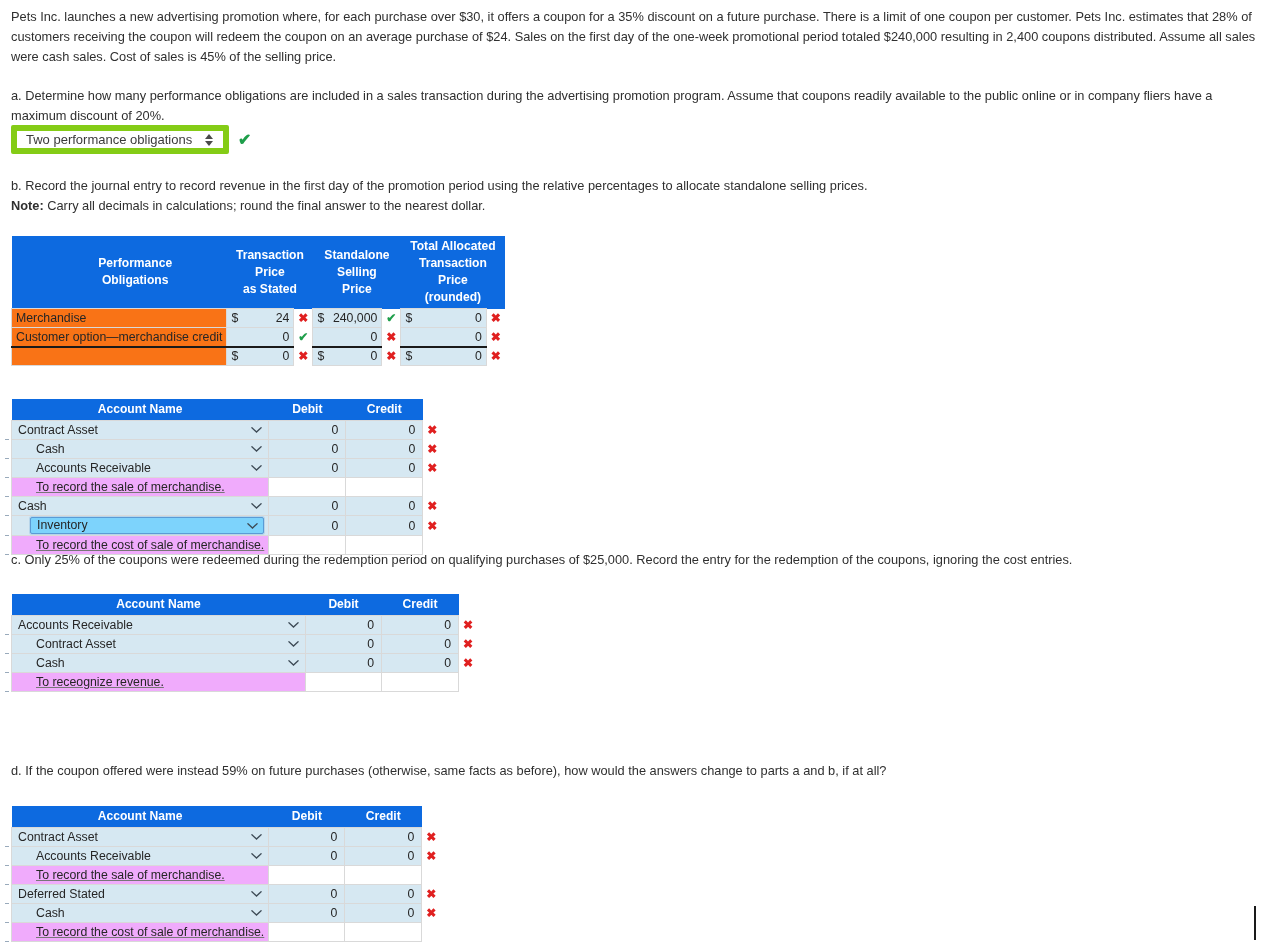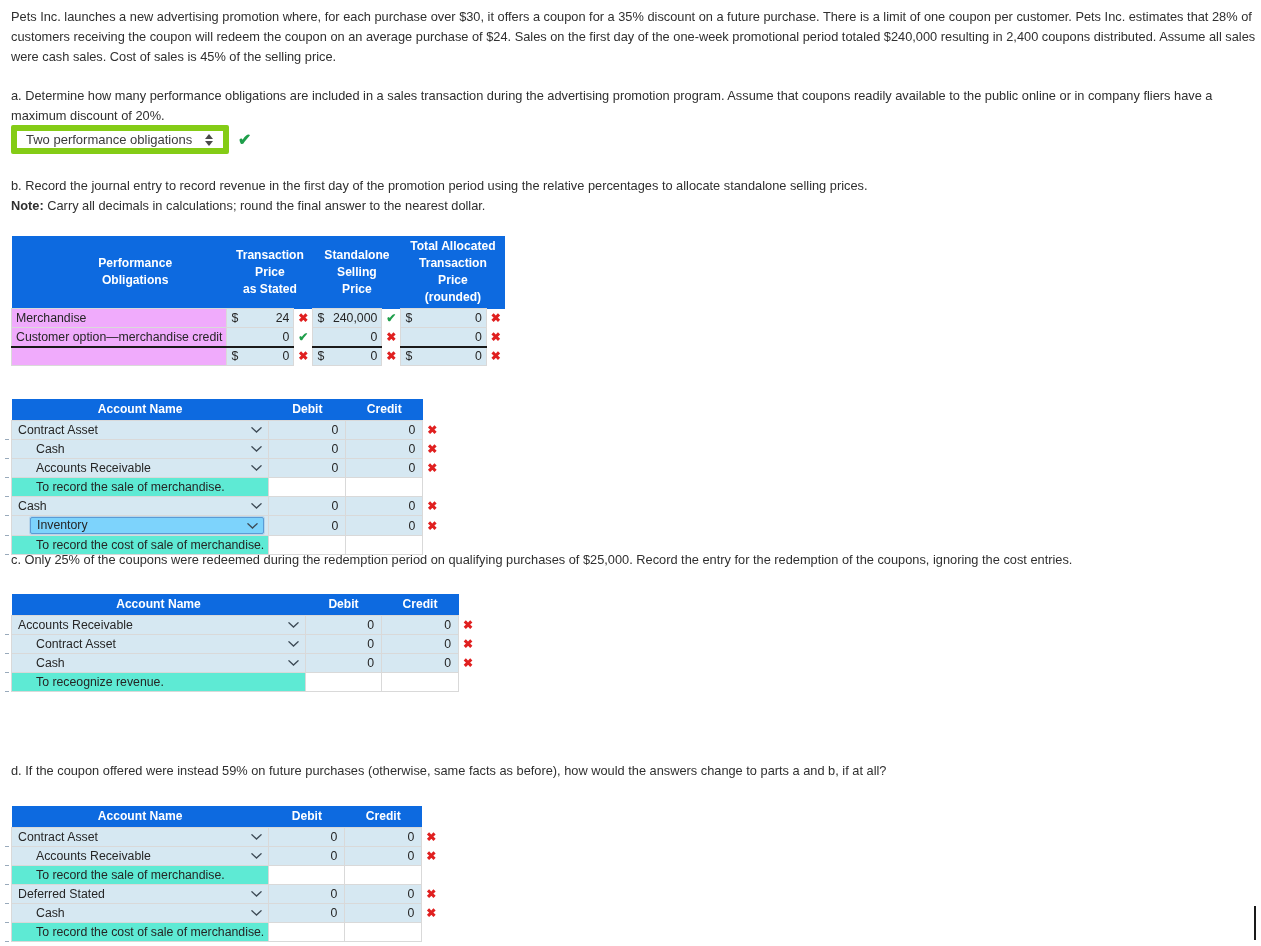--- a/index.html
+++ b/index.html
@@ -77,39 +77,40 @@
   .mk-x { color: #e02020; }
   .mk-v { color: #1e9e4a; }
   .markcell { border: 0 !important; background: transparent !important; padding: 0 0 0 4px; width: 16px; text-align: left; }
 
   
   #alloc-table { left: 11px; top: 236px; }
   #alloc-table th.c-po { width: 203px; padding-left: 36px; }
   #alloc-table th.c-tp { width: 86px; }
   #alloc-table th.c-ssp { width: 88px; }
   #alloc-table th.c-tot { width: 104px; }
-  #alloc-table td.po-name { background: #f0abfc; border-left: 1px solid #d9d9d9; }
+  #alloc-table td.po-name { background: #f97316; border-left: 1px solid #d9d9d9; }
   #alloc-table tr.total-row td { border-top: 2px solid #1a1a1a; }
   #alloc-table td { height: 19px; }
 
   
   .jtbl td.acct {
     background: #d6e8f2;
     padding-left: 6px;
     position: relative;
   }
   .jtbl td.acct.indent { padding-left: 24px; }
   .jtbl td.acct .chev {
     position: absolute; right: 6px; top: 50%;
     transform: translateY(-50%);
     width: 11px; height: 8px;
   }
   .jtbl td.memo {
-    background: #5eead4;
+    background: #f0abfc;
     padding-left: 24px;
+    text-decoration: underline;
     text-decoration-color: #777;
   }
   .jtbl td.amt { background: #d6e8f2; text-align: right; padding-right: 7px; }
   .jtbl td.blank { background: #ffffff; }
   .jtbl th.h-acct { }
   .jtbl th.h-amt { }
 
   
   .focus-sel {
     display: block;

